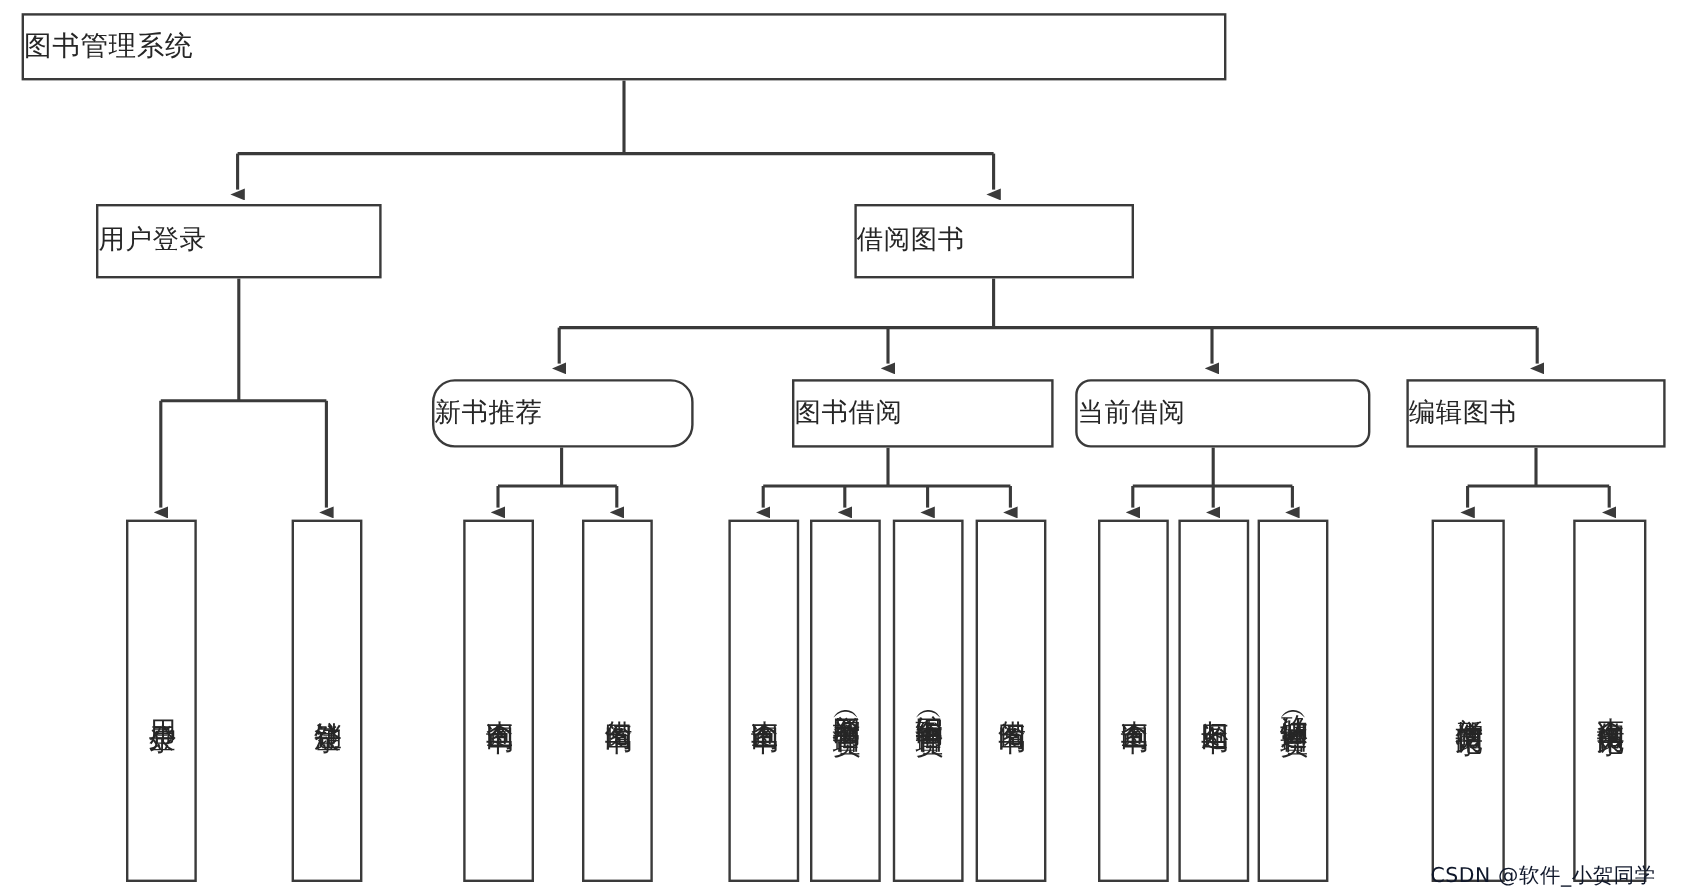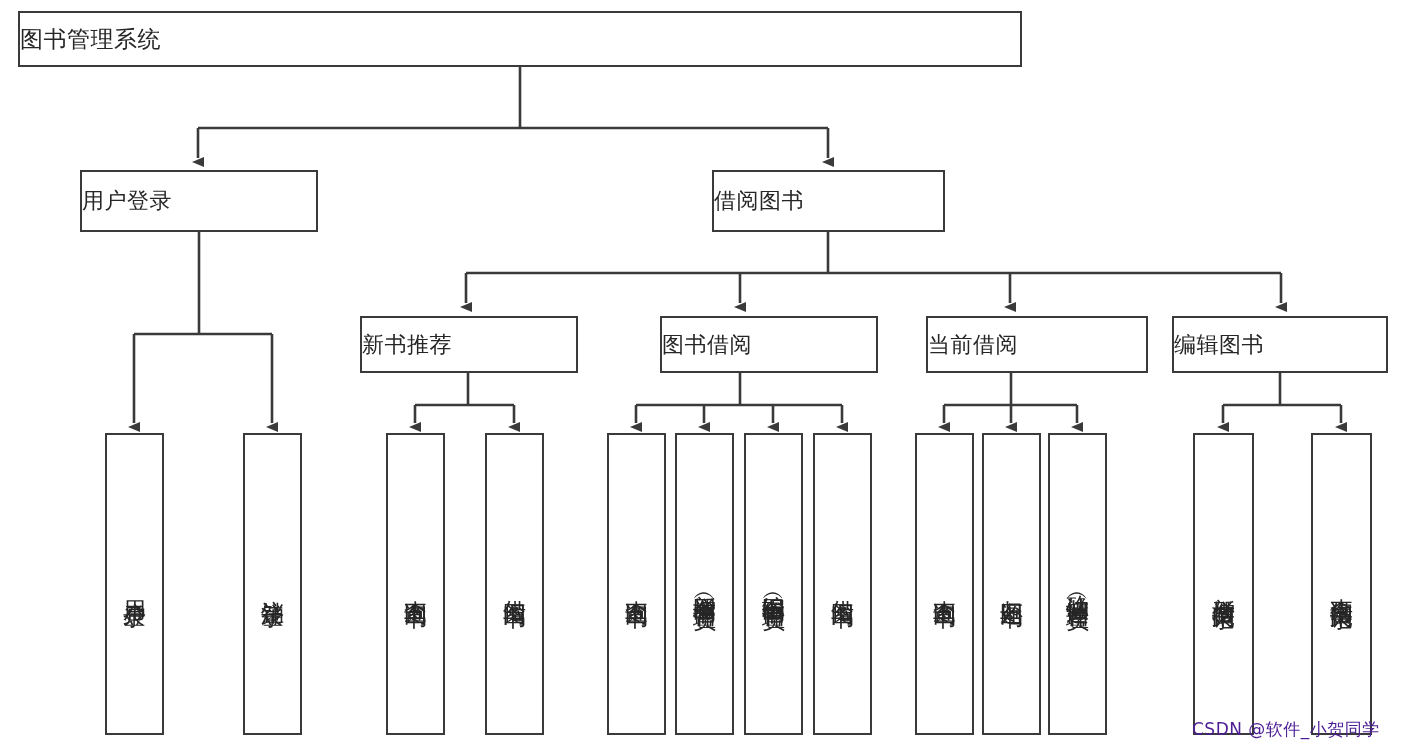--- a/index.html
+++ b/index.html
@@ -56,21 +56,21 @@
     writing-mode: vertical-rl;
     text-orientation: upright;
     font-size: 23px;
     line-height: 1.08;
     letter-spacing: 2px;
     white-space: nowrap;
   }
   .watermark {
     position: absolute;
     font-size: 17px;
-    color: #4c1d95;
+    color: #0f172a;
     letter-spacing: 0.5px;
     white-space: nowrap;
   }
 </style>
 </head>
 <body>
 
 <div id="canvas">
 
   <svg id="edges" viewBox="0 0 1405 747" xmlns="http://www.w3.org/2000/svg">
@@ -128,29 +128,29 @@
   </div>
 
   <div class="node horiz" style="left:80px; top:170px; width:238px; height:62px;">
     <span class="lbl">用户登录</span>
   </div>
 
   <div class="node horiz" style="left:712px; top:170px; width:233px; height:62px;">
     <span class="lbl">借阅图书</span>
   </div>
 
-  <div class="node horiz" style="left:360px; top:316px; width:218px; height:57px;">
+  <div class="node horiz" style="left:360px; top:316px; width:218px; height:57px;border-radius:19px;">
     <span class="lbl">新书推荐</span>
   </div>
 
   <div class="node horiz" style="left:660px; top:316px; width:218px; height:57px;">
     <span class="lbl">图书借阅</span>
   </div>
 
-  <div class="node horiz" style="left:926px; top:316px; width:222px; height:57px;">
+  <div class="node horiz" style="left:896px; top:316px; width:246px; height:57px;border-radius:13px;">
     <span class="lbl">当前借阅</span>
   </div>
 
   <div class="node horiz" style="left:1172px; top:316px; width:216px; height:57px;">
     <span class="lbl">编辑图书</span>
   </div>
 
   <div class="node vert" style="left:105px; top:433px; width:59px; height:302px;">
     <span class="lbl">用户登录</span>
   </div>

